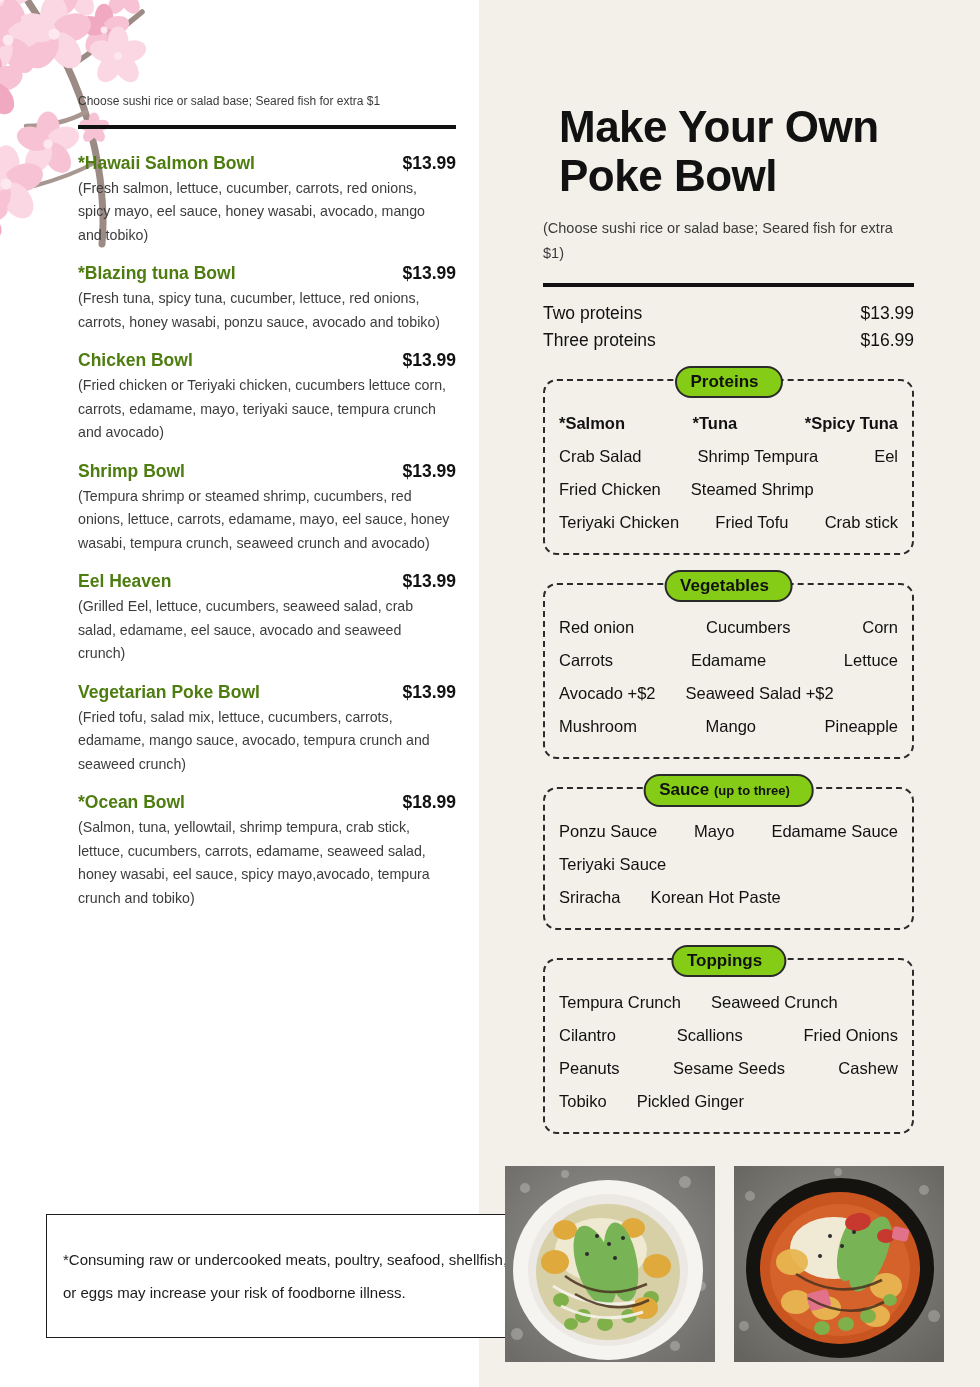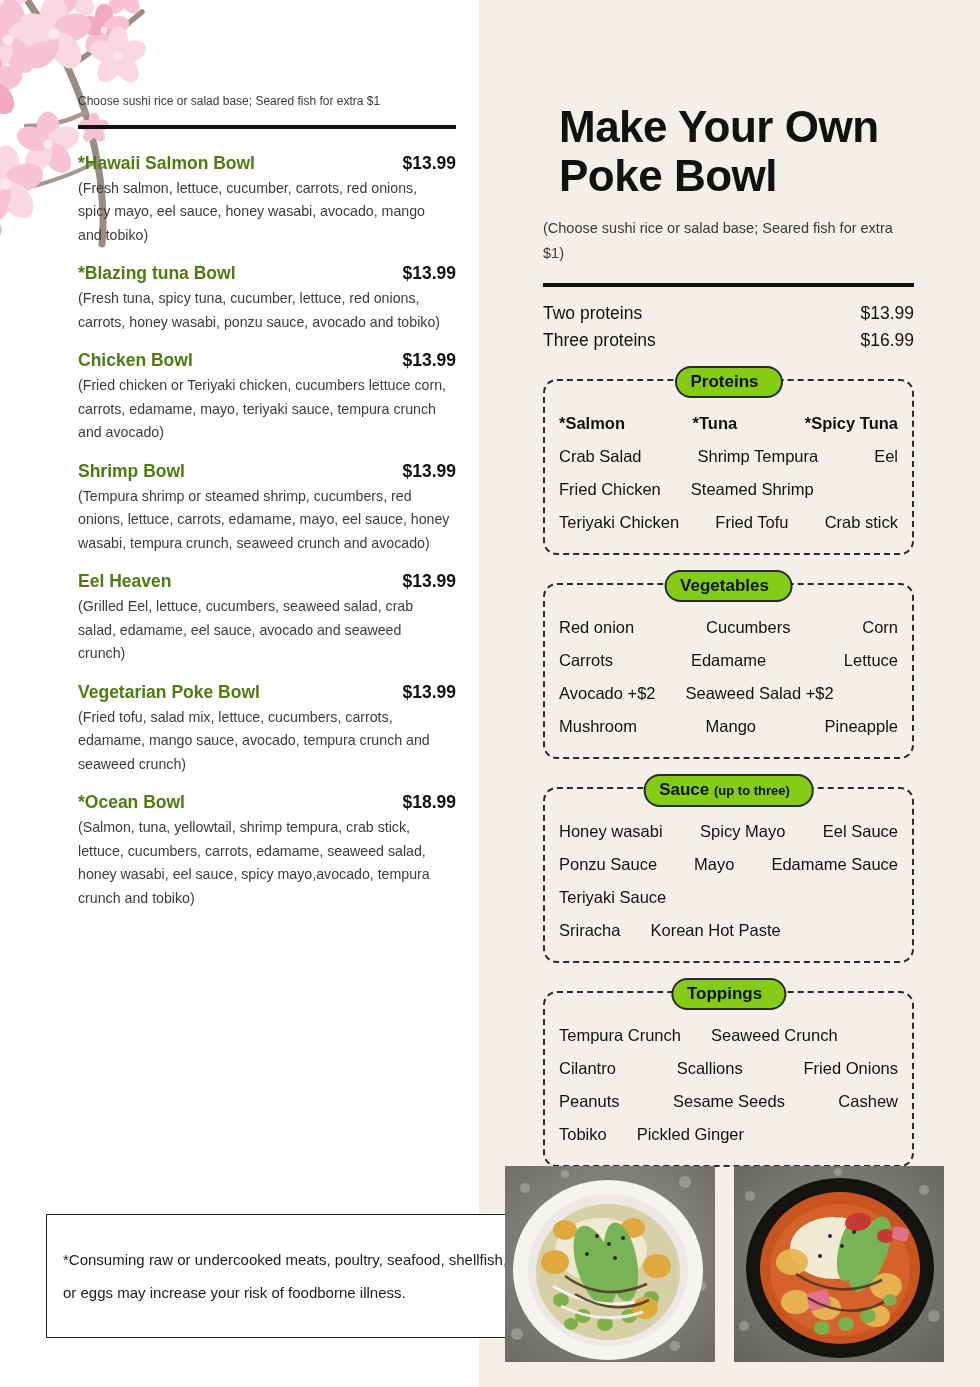--- a/index.html
+++ b/index.html
@@ -314,25 +314,20 @@
             <span class="opt">Seaweed Salad +$2</span>
           </div>
           <div class="opt-row">
             <span class="opt">Mushroom</span>
             <span class="opt">Mango</span>
             <span class="opt">Pineapple</span>
           </div>
         </div>
         <div class="cat-box">
           <div class="cat-label"><span>Sauce</span> <span class="sub">(up to three)</span></div>
-          <div class="opt-row">
-            <span class="opt">Honey wasabi</span>
-            <span class="opt">Spicy Mayo</span>
-            <span class="opt">Eel Sauce</span>
-          </div>
           <div class="opt-row">
             <span class="opt">Ponzu Sauce</span>
             <span class="opt">Mayo</span>
             <span class="opt">Edamame Sauce</span>
           </div>
           <div class="opt-row partial">
             <span class="opt">Teriyaki Sauce</span>
           </div>
           <div class="opt-row partial">
             <span class="opt">Sriracha</span>

